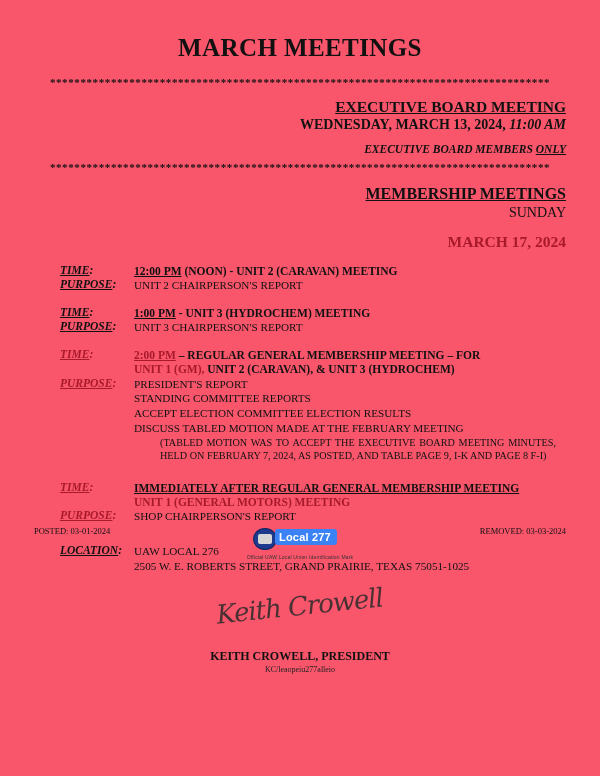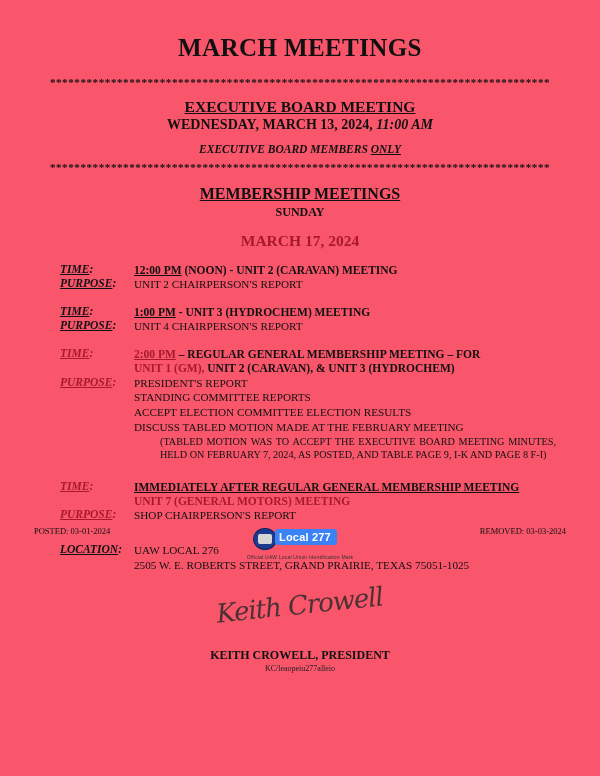--- a/index.html
+++ b/index.html
@@ -33,21 +33,21 @@
   .starline {
     text-align: center;
     font-size: 11px;
     font-weight: bold;
     letter-spacing: 0.6px;
     white-space: nowrap;
     overflow: hidden;
     margin: 6px 0 8px 0;
   }
   .center {
-    text-align: center;
+    text-align: right;
   }
   .eb-title {
     font-size: 15.5px;
     font-weight: bold;
     text-decoration: underline;
     margin-top: 10px;
   }
   .eb-date {
     font-size: 14px;
     font-weight: bold;
@@ -67,22 +67,22 @@
     text-decoration: underline;
     margin-top: 40px;
   }
   .mm-title {
     font-size: 16px;
     font-weight: bold;
     text-decoration: underline;
     margin-top: 12px;
   }
   .mm-day {
-    font-size: 12px;
-    font-weight: bold;
+    font-size: 14px;
+    font-weight: normal;
     margin-top: 2px;
   }
   .mm-date {
     font-size: 15.5px;
     font-weight: bold;
     color: #a81a2a;
     margin-top: 12px;
   }
   .block {
     margin-top: 13px;
@@ -271,21 +271,21 @@
 
   <div class="block">
     <div class="row">
       <div class="label"><u>TIME</u><span>:</span></div>
       <div class="value bold">
         <span class="u">1:00 PM</span><span> - UNIT 3 (HYDROCHEM) MEETING</span>
       </div>
     </div>
     <div class="row purpose-row">
       <div class="label"><u>PURPOSE</u><span>:</span></div>
-      <div class="value plain">UNIT 4 CHAIRPERSON'S REPORT</div>
+      <div class="value plain">UNIT 3 CHAIRPERSON'S REPORT</div>
     </div>
   </div>
 
   <div class="block">
     <div class="row">
       <div class="label red"><u>TIME</u><span>:</span></div>
       <div class="value bold">
         <div>
           <span class="u red">2:00 PM</span><span> –  REGULAR GENERAL MEMBERSHIP MEETING – FOR</span>
         </div>
@@ -304,21 +304,21 @@
         <div class="indent-note">(TABLED MOTION WAS TO ACCEPT THE EXECUTIVE BOARD MEETING MINUTES, HELD ON FEBRUARY 7, 2024, AS POSTED, AND TABLE PAGE 9, I-K AND PAGE 8 F-I)</div>
       </div>
     </div>
   </div>
 
   <div class="block" style="margin-top:18px;">
     <div class="row">
       <div class="label red"><u>TIME</u><span>:</span></div>
       <div class="value bold">
         <div class="u">IMMEDIATELY AFTER REGULAR GENERAL MEMBERSHIP MEETING</div>
-        <div class="red">UNIT 7 (GENERAL MOTORS) MEETING</div>
+        <div class="red">UNIT 1 (GENERAL MOTORS) MEETING</div>
       </div>
     </div>
     <div class="row purpose-row">
       <div class="label red"><u>PURPOSE</u><span>:</span></div>
       <div class="value plain">SHOP CHAIRPERSON'S REPORT</div>
     </div>
   </div>
 
   <div class="block loc-block">
     <div class="row">

